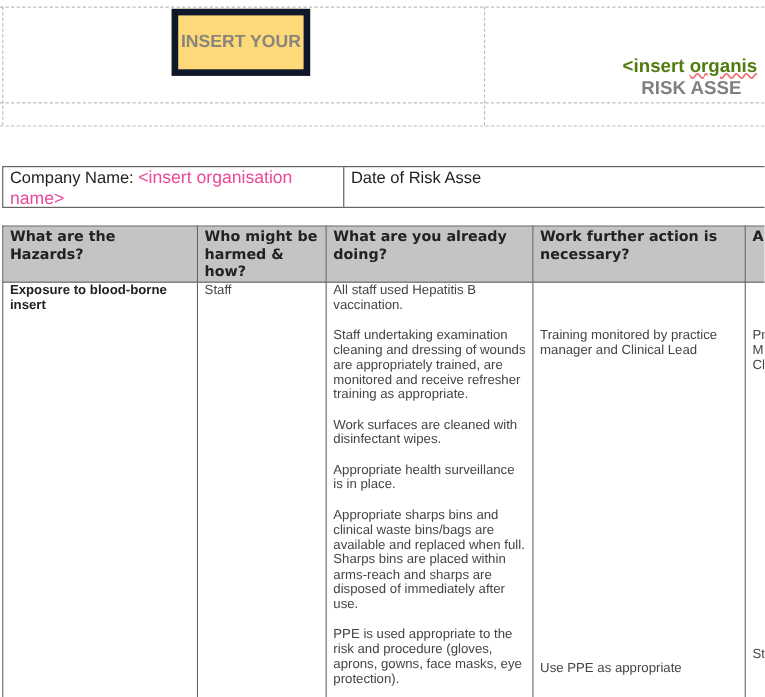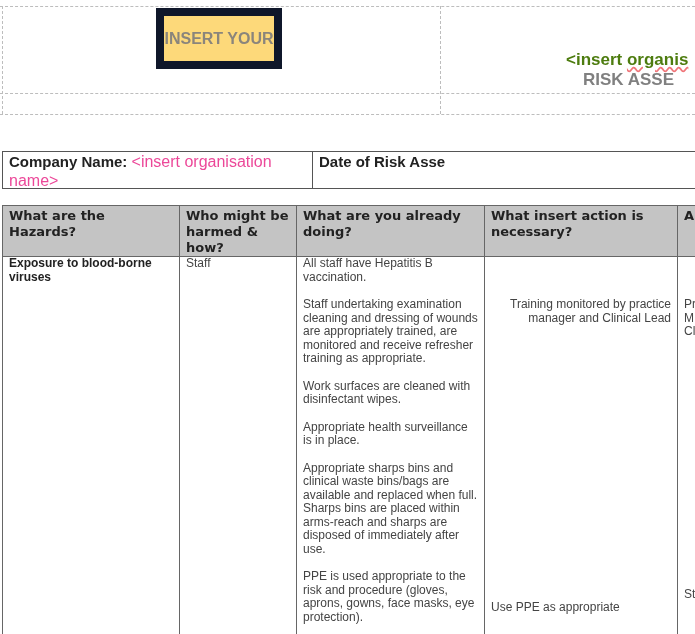--- a/index.html
+++ b/index.html
@@ -11,21 +11,21 @@
     }
     
     .hdr-top-line { position: absolute; left: 0; top: 6px; width: 695px; border-top: 1px dashed #bdbdbd; }
     .hdr-left-line { position: absolute; left: 2px; top: 6px; height: 108px; border-left: 1px dashed #bdbdbd; }
     .hdr-mid-line { position: absolute; left: 440px; top: 6px; height: 108px; border-left: 1px dashed #bdbdbd; }
     .hdr-row-line { position: absolute; left: 0; top: 93px; width: 695px; border-top: 1px dashed #bdbdbd; }
     .hdr-bottom-line { position: absolute; left: 0; top: 114px; width: 695px; border-top: 1px dashed #bdbdbd; }
 
     .logo-box {
       position: absolute; left: 156px; top: 8px; width: 126px; height: 61px;
-      background: #fdd97a; border: 8px solid #0f172a;
+      background: #fdd97a; border: 6px solid #0f172a;
       display: flex; align-items: center; justify-content: center; text-align: center;
       font-weight: bold; font-size: 16px; line-height: 20px; color: #8a857c;
       box-sizing: border-box;
     }
     .org-title {
       position: absolute; left: 566px; top: 50px; white-space: nowrap;
       font-weight: bold; font-size: 17px; color: #4d7c0f;
     }
     .org-title .u { text-decoration: underline; text-decoration-style: wavy; text-decoration-color: #f0767a; }
     .ra-title {
@@ -35,21 +35,21 @@
 
     
     .info-row {
       position: absolute; left: 2px; top: 151px; width: 720px; height: 38px;
       border: 1px solid #555; display: flex; box-sizing: border-box;
     }
     .info-cell { border-right: 1px solid #555; padding: 0 6px; box-sizing: border-box; font-size: 15px; line-height: 19px; }
     .info-cell.company { width: 310px; padding-top: 0px; }
     .info-cell.job { width: 245px; color: #555; }
     .info-cell.date { flex: 1; border-right: none; }
-    .lbl { font-weight: bold; color: #222; }
+    .lbl { font-weight: normal; color: #222; }
     .placeholder-red { color: #ec4899; font-size: 16px; }
 
     
     .risk-table {
       position: absolute; left: 2px; top: 205px;
       border-collapse: collapse; table-layout: fixed;
       width: 760px;
     }
     .risk-table th, .risk-table td {
       border: 1px solid #666; vertical-align: top; text-align: left;
@@ -99,42 +99,42 @@
       <col class="col2">
       <col class="col3">
       <col class="col4">
       <col class="col5">
   </colgroup>
   <thead>
     <tr>
       <th>What are the Hazards?</th>
       <th>Who might be harmed &amp; how?</th>
       <th>What are you already doing?</th>
-      <th>What insert action is necessary?</th>
+      <th>Work further action is necessary?</th>
       <th>A w</th>
     </tr>
   </thead>
   <tbody>
     <tr>
       <td>
-          <div class="hazard">Exposure to blood-borne viruses</div>
+          <div class="hazard">Exposure to blood-borne insert</div>
         </td>
       <td>
           <div>Staff</div>
         </td>
       <td>
-        <p class="para">All staff have Hepatitis B vaccination.</p>
+        <p class="para">All staff used Hepatitis B vaccination.</p>
         <p class="para">Staff undertaking examination cleaning and dressing of wounds are appropriately trained, are monitored and receive refresher training as appropriate.</p>
         <p class="para">Work surfaces are cleaned with disinfectant wipes.</p>
         <p class="para">Appropriate health surveillance is in place.</p>
         <p class="para">Appropriate sharps bins and clinical waste bins/bags are available and replaced when full. Sharps bins are placed within arms-reach and sharps are disposed of immediately after use.</p>
         <p class="para">PPE is used appropriate to the risk and procedure (gloves, aprons, gowns, face masks, eye protection).</p>
       </td>
       <td>
-        <p class="para" style="margin-top:41px;text-align:right;">Training monitored by practice manager and Clinical Lead</p>
+        <p class="para" style="margin-top:41px;">Training monitored by practice manager and Clinical Lead</p>
         <p class="para" style="margin-top:276px;">Use PPE as appropriate</p>
       </td>
       <td>
         <p class="para" style="margin-top:41px; width:14px; word-wrap:break-word;">Pr M Cl</p>
         <p class="para" style="margin-top:249px;">St</p>
       </td>
     </tr>
   </tbody>
 </table>
 

